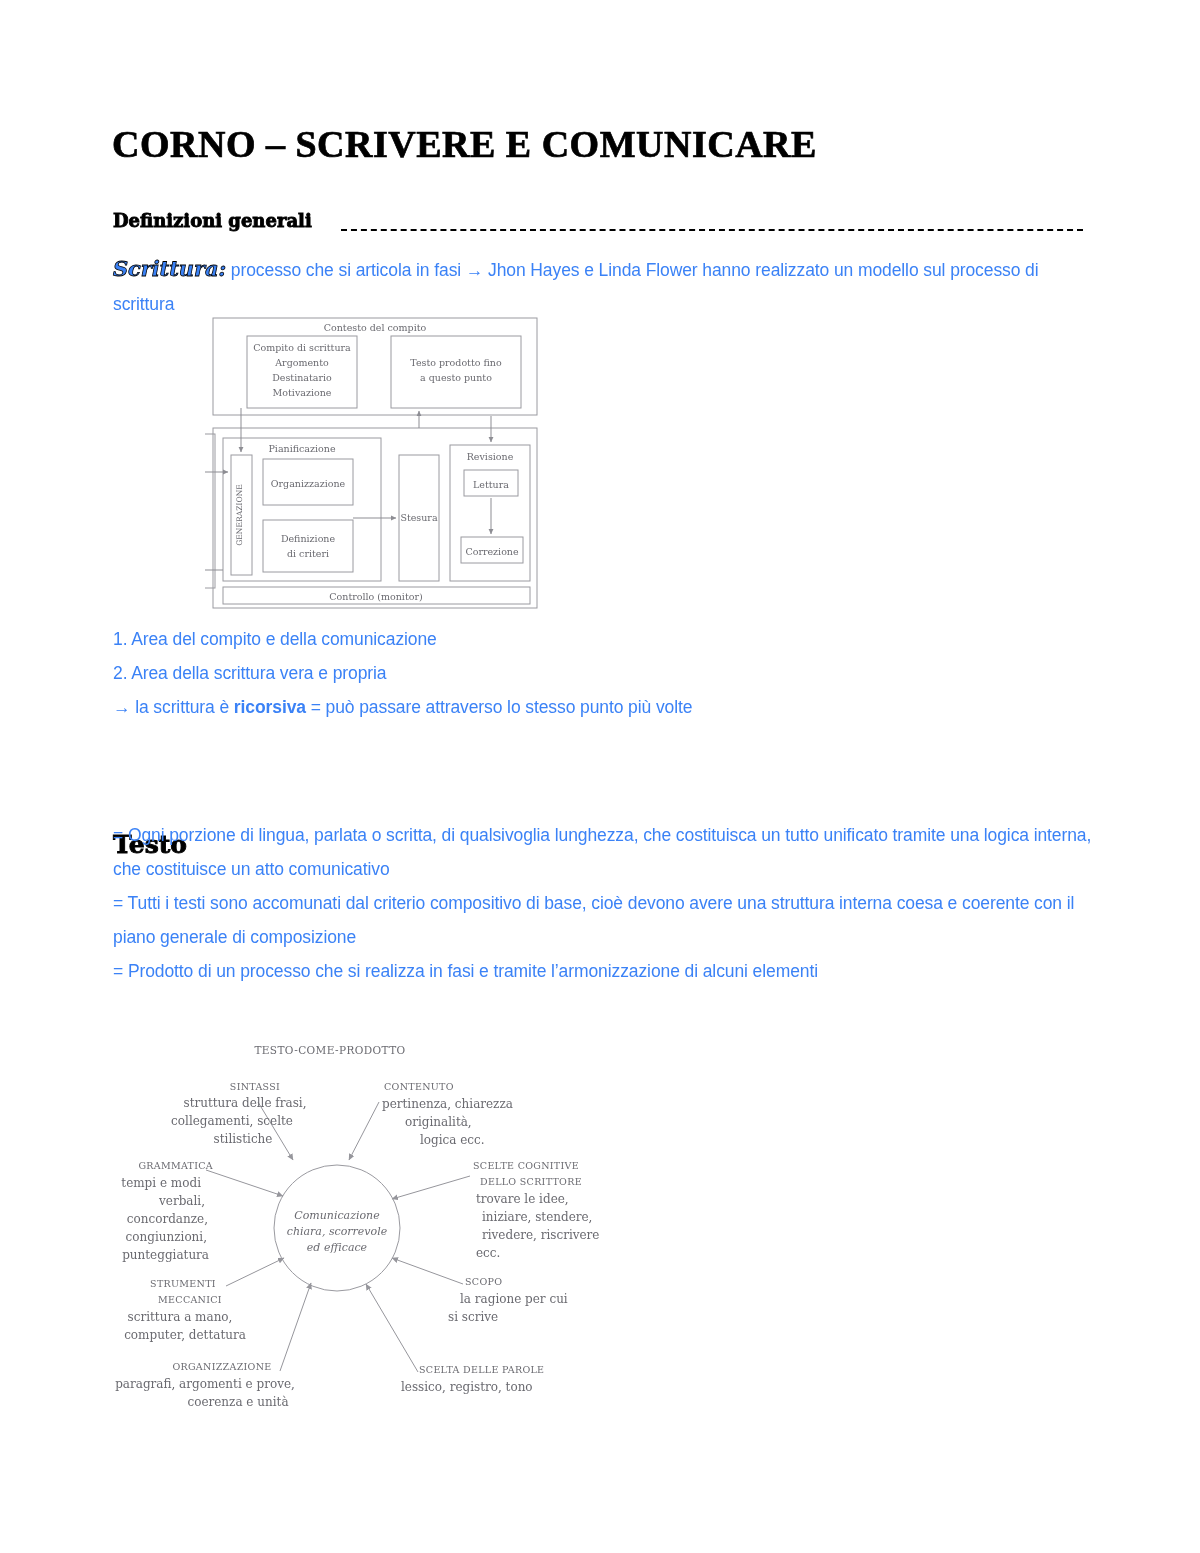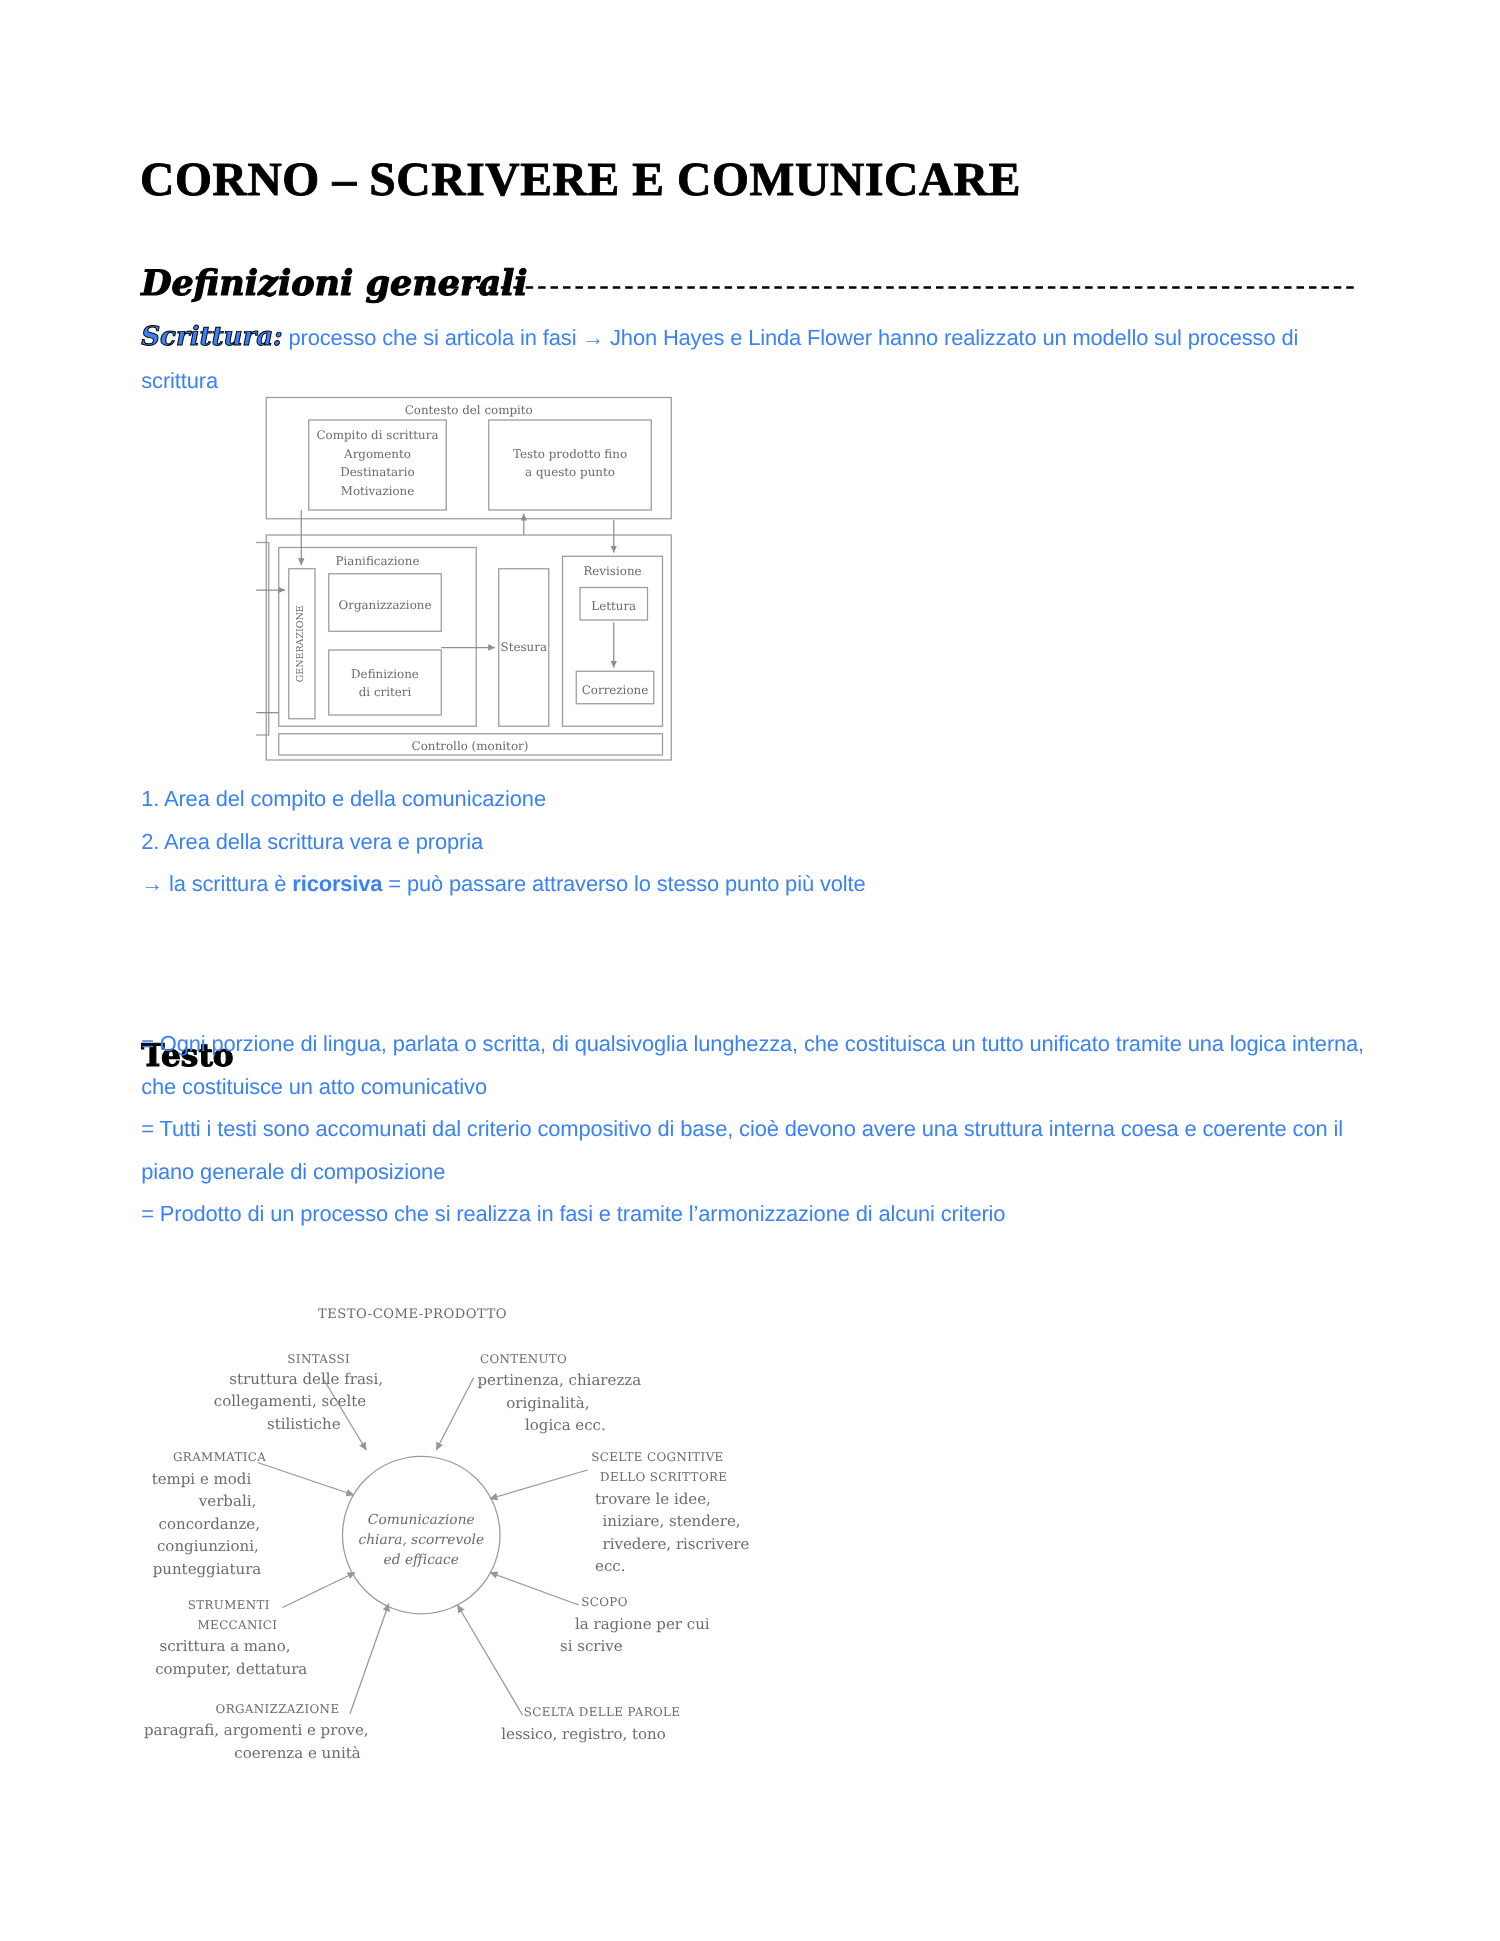--- a/index.html
+++ b/index.html
@@ -33,22 +33,21 @@
     letter-spacing: 0.5px;
     color: #000;
     white-space: nowrap;
     -webkit-text-stroke: 0.7px #000;
   }
 
   .sec-head {
     position: absolute;
     font-family: "DejaVu Serif", serif;
     font-weight: bold;
-    font-style: italic;
-    font-size: 28px;
+    font-size: 18px;
     color: #000;
     -webkit-text-stroke: 0.9px #000;
     white-space: nowrap;
   }
   #sec-definizioni { left: 113px; top: 210px; }
   #sec-testo { left: 113px; top: 782px; font-style: normal; font-size: 25px; margin-top: 48px;}
 
   .dash-rule {
     position: absolute;
     left: 341px;
@@ -212,21 +211,21 @@
     <div>1. Area del compito e della comunicazione</div>
     <div>2. Area della scrittura vera e propria</div>
     <div><span>→ la scrittura è </span><span class="bold">ricorsiva</span><span> = può passare attraverso lo stesso punto più volte</span></div>
   </div>
 
   <div class="sec-head" id="sec-testo">Testo</div>
 
   <div class="para" id="p-testo-defs">
     <div>= Ogni porzione di lingua, parlata o scritta, di qualsivoglia lunghezza, che costituisca un tutto unificato tramite una logica interna, che costituisce un atto comunicativo</div>
     <div>= Tutti i testi sono accomunati dal criterio compositivo di base, cioè devono avere una struttura interna coesa e coerente con il piano generale di composizione</div>
-    <div>= Prodotto di un processo che si realizza in fasi e tramite l’armonizzazione di alcuni criterio</div>
+    <div>= Prodotto di un processo che si realizza in fasi e tramite l’armonizzazione di alcuni elementi</div>
   </div>
 
   <div id="diagram-prodotto">
     <svg width="500" height="380" viewBox="0 0 500 380" xmlns="http://www.w3.org/2000/svg">
       <defs>
         <marker id="ar2" markerWidth="8" markerHeight="8" refX="6" refY="3" orient="auto">
           <path d="M0,0 L6.4,3 L0,6 z" fill="#96969c"></path>
         </marker>
       </defs>
 

